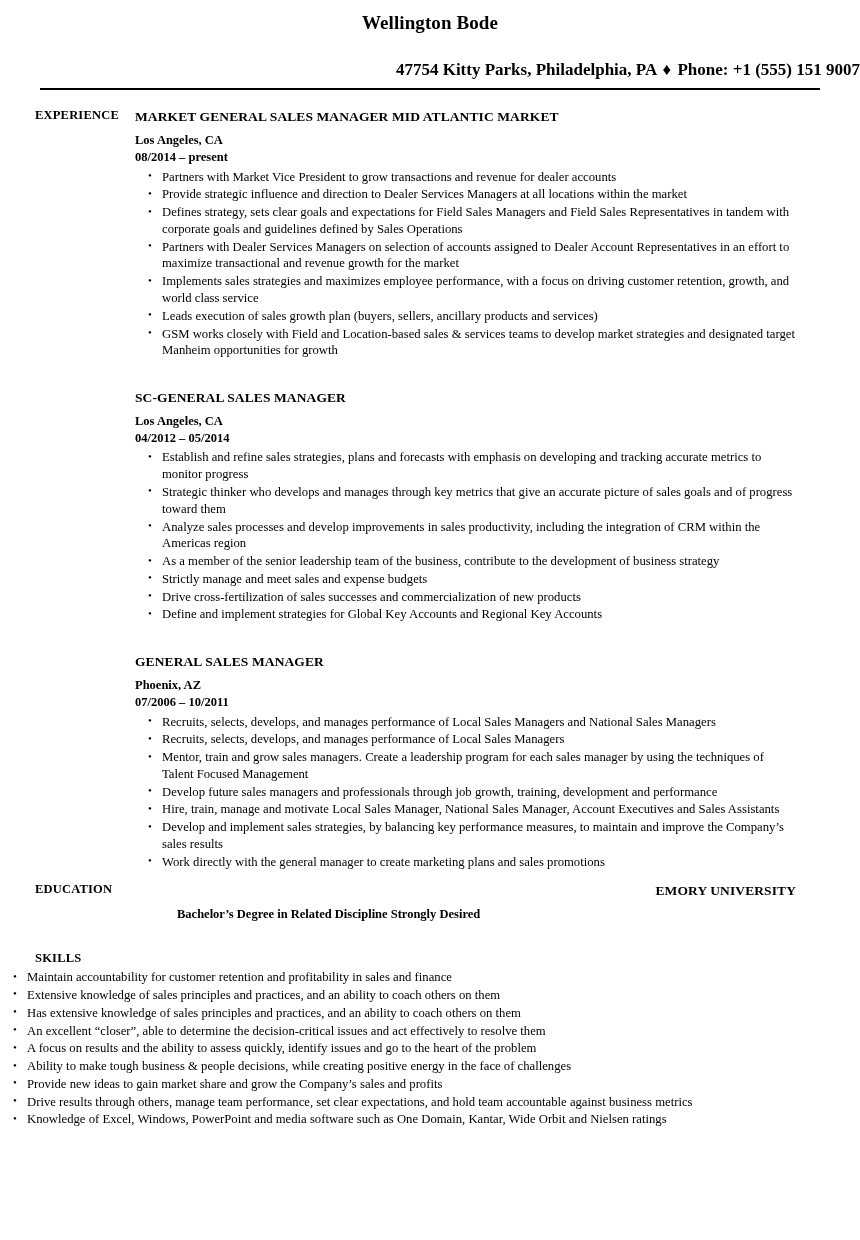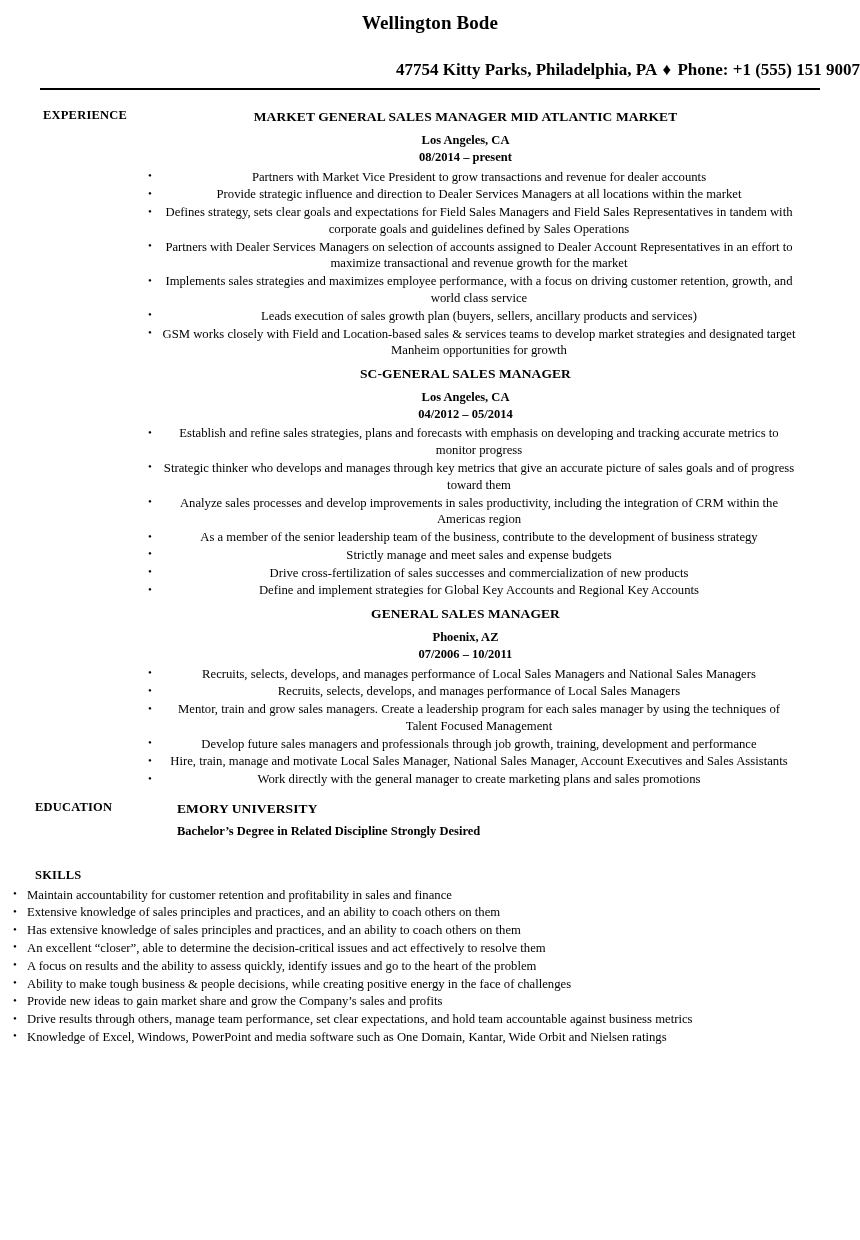--- a/index.html
+++ b/index.html
@@ -67,27 +67,27 @@
     font-weight: bold;
     letter-spacing: 0.2px;
     line-height: 1.25;
   }
   .section-body {
     flex: 1;
     padding-right: 64px;
     box-sizing: border-box;
   }
 
-  #experience-section { margin-top: 18px; text-align: center; }
+  #experience-section { margin-top: 18px; }
   #education-section  { margin-top: 12px; gap: 42px; }
   #skills-section     { margin-top: 28px; flex-direction: column; }
 
   
   .job { }
-  .job + .job { margin-top: 6px; }
+  .job + .job { margin-top: 30px; }
   .job-title {
     font-size: 13.5px;
     font-weight: bold;
     letter-spacing: 0.1px;
     line-height: 1.3;
   }
   .job-location {
     font-size: 12.5px;
     font-weight: bold;
     margin-top: 7px;
@@ -120,20 +120,21 @@
     top: -0.5px;
     font-size: 11px;
   }
 
   
   .edu-school {
     font-size: 13.5px;
     font-weight: bold;
     letter-spacing: 0.1px;
     line-height: 1.3;
+    text-align: right;
   }
   .edu-degree {
     font-size: 12.5px;
     font-weight: bold;
     margin-top: 7px;
     line-height: 1.25;
   }
 </style>
 </head>
 <body>
@@ -187,20 +188,21 @@
       <div class="job">
         <div class="job-title">GENERAL SALES MANAGER</div>
         <div class="job-location">Phoenix, AZ</div>
         <div class="job-dates">07/2006 – 10/2011</div>
         <ul class="bullets">
           <li>Recruits, selects, develops, and manages performance of Local Sales Managers and National Sales Managers</li>
           <li>Recruits, selects, develops, and manages performance of Local Sales Managers</li>
           <li>Mentor, train and grow sales managers. Create a leadership program for each sales manager by using the techniques of Talent Focused Management</li>
           <li>Develop future sales managers and professionals through job growth, training, development and performance</li>
           <li>Hire, train, manage and motivate Local Sales Manager, National Sales Manager, Account Executives and Sales Assistants</li>
+          <li>Develop and implement sales strategies, by balancing key performance measures, to maintain and improve the Company’s sales results</li>
           <li>Work directly with the general manager to create marketing plans and sales promotions</li>
         </ul>
       </div>
 
     </div>
   </div>
 
   <div class="section" id="education-section">
     <div class="section-label">EDUCATION</div>
     <div class="section-body">

